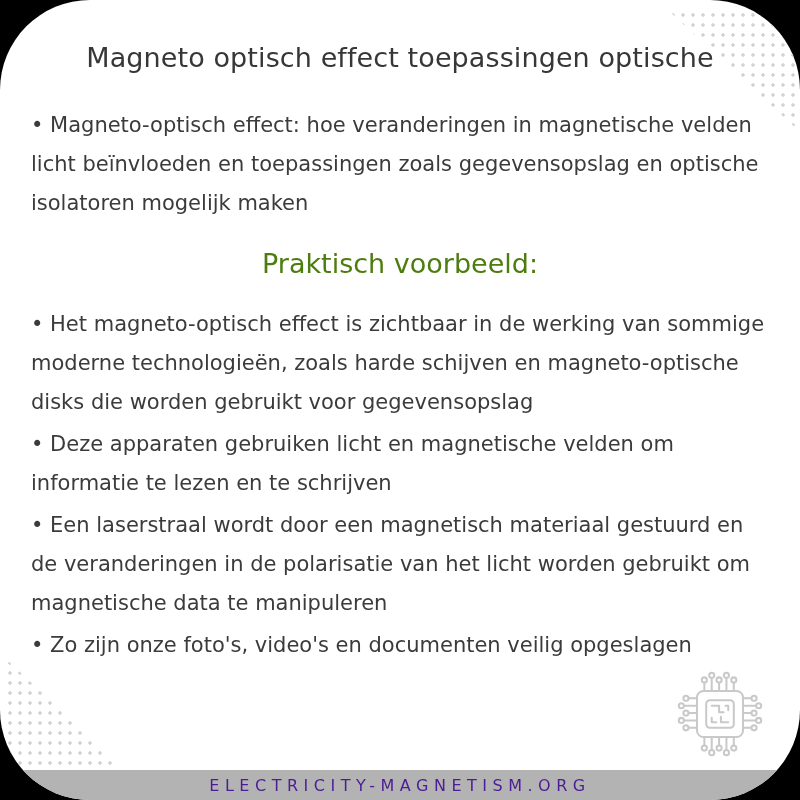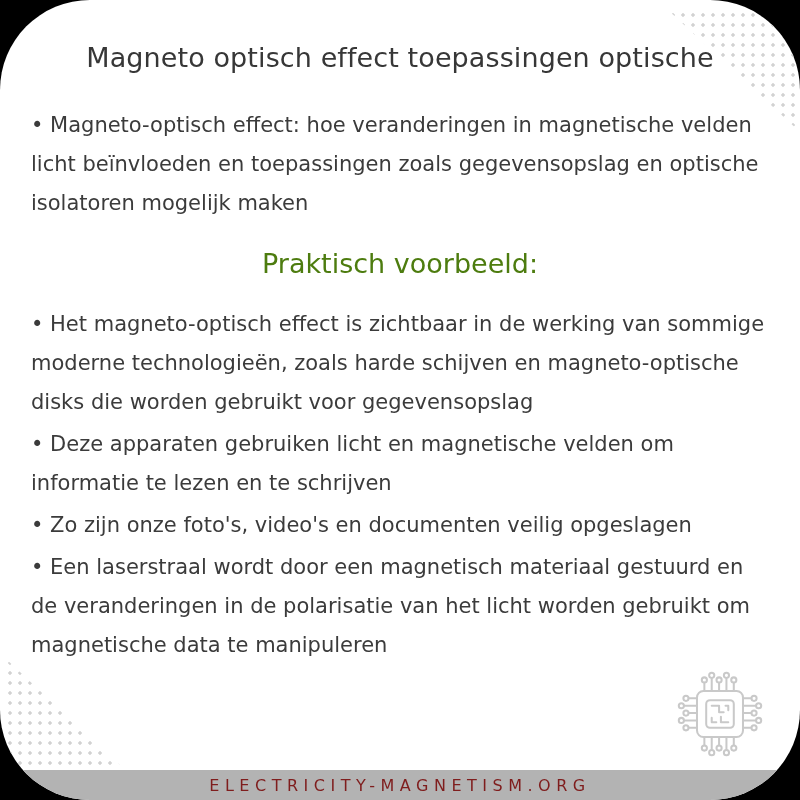--- a/index.html
+++ b/index.html
@@ -74,21 +74,21 @@
     left: 0;
     right: 0;
     bottom: 0;
     height: 30px;
     background: #b3b3b3;
     display: flex;
     align-items: center;
     justify-content: center;
   }
   .footer-band span {
-    color: #7f1d1d;
+    color: #4c1d95;
     font-size: 16px;
     letter-spacing: 5.5px;
     font-weight: 400;
   }
 </style>
 </head>
 <body>
 
 <div class="card">
 
@@ -99,22 +99,22 @@
 
   <div class="body-text intro">
     <p>• Magneto-optisch effect: hoe veranderingen in magnetische velden licht beïnvloeden en toepassingen zoals gegevensopslag en optische isolatoren mogelijk maken</p>
   </div>
 
   <h2 class="subtitle">Praktisch voorbeeld:</h2>
 
   <div class="body-text examples">
     <p>• Het magneto-optisch effect is zichtbaar in de werking van sommige moderne technologieën, zoals harde schijven en magneto-optische disks die worden gebruikt voor gegevensopslag</p>
     <p>• Deze apparaten gebruiken licht en magnetische velden om informatie te lezen en te schrijven</p>
+    <p>• Een laserstraal wordt door een magnetisch materiaal gestuurd en de veranderingen in de polarisatie van het licht worden gebruikt om magnetische data te manipuleren</p>
     <p>• Zo zijn onze foto's, video's en documenten veilig opgeslagen</p>
-    <p>• Een laserstraal wordt door een magnetisch materiaal gestuurd en de veranderingen in de polarisatie van het licht worden gebruikt om magnetische data te manipuleren</p>
   </div>
 
   <div class="chip">
     <svg viewBox="0 0 100 100" fill="none" stroke="#c9c9c9" stroke-width="2.2" stroke-linecap="round" stroke-linejoin="round">
 
       <rect x="25" y="25" width="50" height="50" rx="7"></rect>
       <rect x="35" y="35" width="30" height="30" rx="4"></rect>
 
       <polyline points="41,41 49,41 49,48 54,48"></polyline>
       <polyline points="59,59 51,59 51,53"></polyline>

